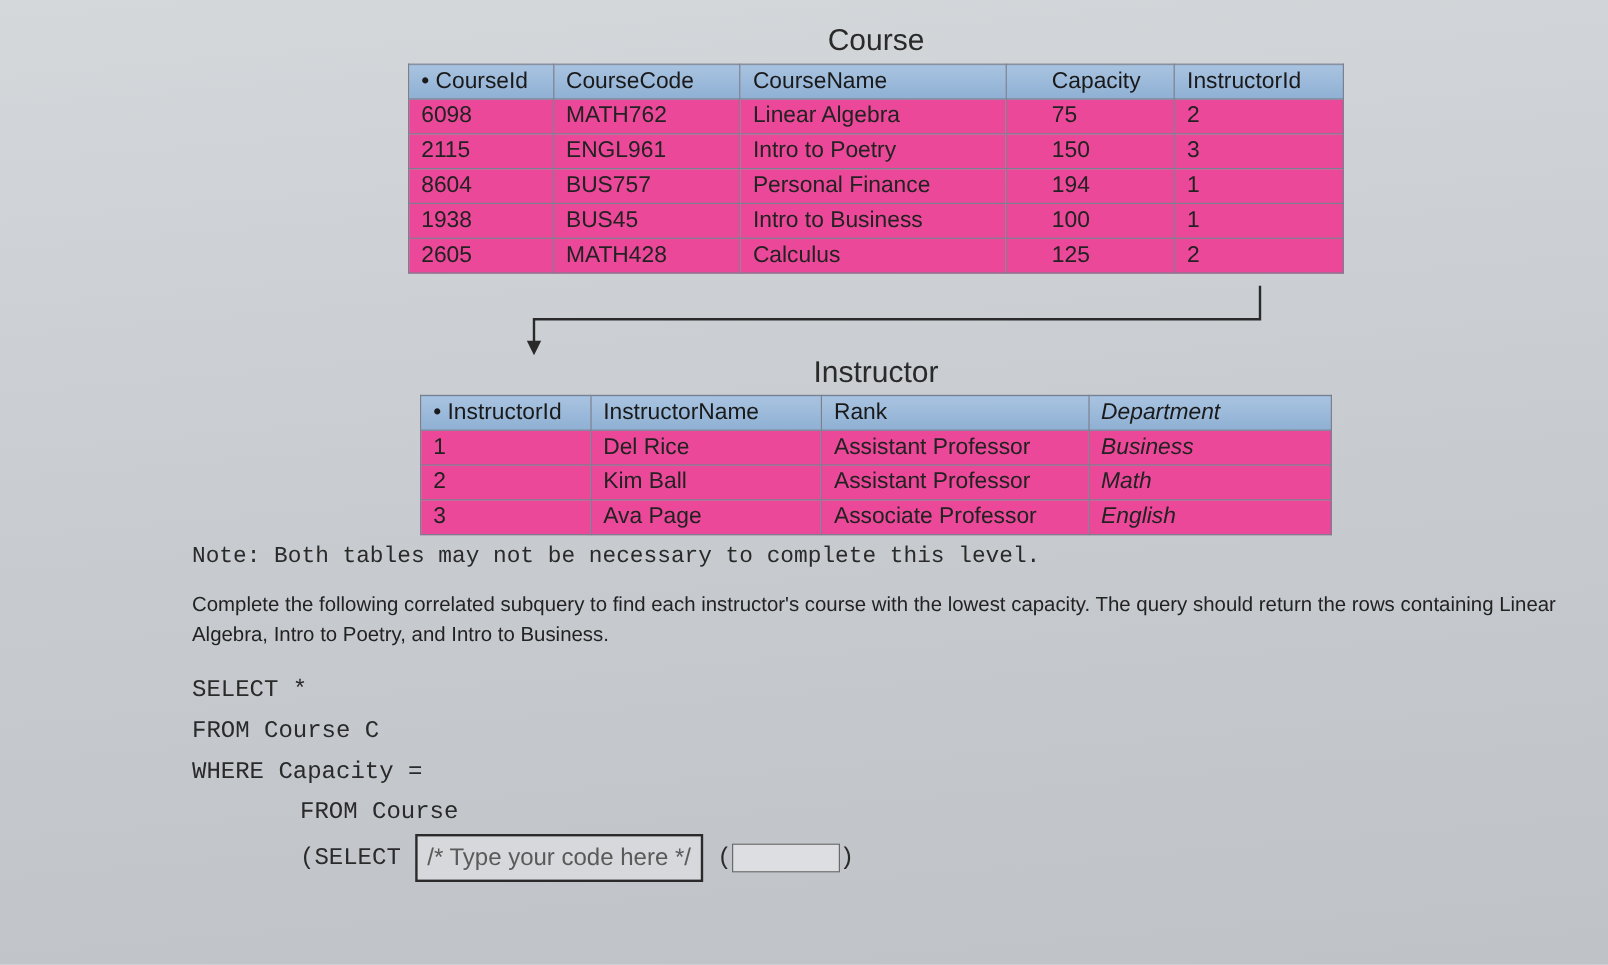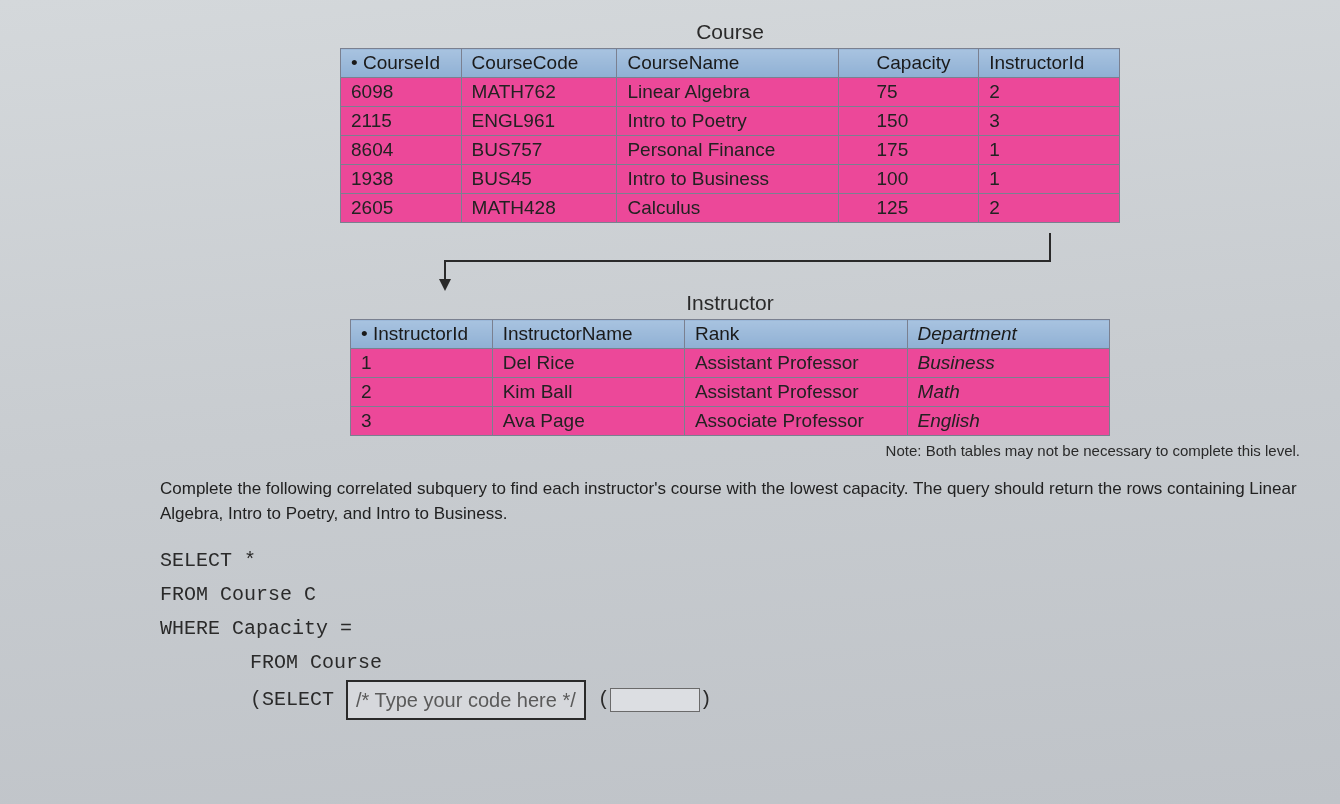--- a/index.html
+++ b/index.html
@@ -9,21 +9,21 @@
       font-family: Arial, Helvetica, sans-serif;
       font-size: 19px;
       background: linear-gradient(175deg, #d4d8db 0%, #c8ccd0 50%, #bfc3c8 100%);
       color: #2a2a2a;
       min-height: 804px;
       width: 1340px;
     }
     .table-wrapper { margin-bottom: 18px; }
     .table-title {
       text-align: center;
-      font-size: 21px;
+      font-size: 25px;
       margin-bottom: 4px;
       color: #2a2a2a;
     }
     table {
       border-collapse: collapse;
       margin: 0 auto;
     }
     th, td {
       border: 1px solid #7a8090;
       padding: 3px 10px;
@@ -42,24 +42,25 @@
     }
     .key-col::before { content: "• "; }
     .arrow-area {
       position: relative;
       height: 50px;
       width: 780px;
       margin: 0 auto;
     }
     .arrow-area svg { position: absolute; top: -8px; left: 0; }
     .note {
-      text-align: right;
-      font-size: 15px;
+      text-align: left;
+      font-size: 19px;
       margin-top: 6px;
       color: #2a2a2a;
+      font-family: Liberation Mono, monospace;
     }
     .question {
       margin-top: 18px;
       font-size: 17px;
       line-height: 1.45;
       color: #222;
     }
     .code-block {
       font-family: "Courier New", monospace;
       font-size: 20px;
@@ -127,21 +128,21 @@
           <td>2115</td>
           <td>ENGL961</td>
           <td>Intro to Poetry</td>
           <td>150</td>
           <td>3</td>
         </tr>
         <tr>
           <td>8604</td>
           <td>BUS757</td>
           <td>Personal Finance</td>
-          <td>175</td>
+          <td>194</td>
           <td>1</td>
         </tr>
         <tr>
           <td>1938</td>
           <td>BUS45</td>
           <td>Intro to Business</td>
           <td>100</td>
           <td>1</td>
         </tr>
         <tr>

